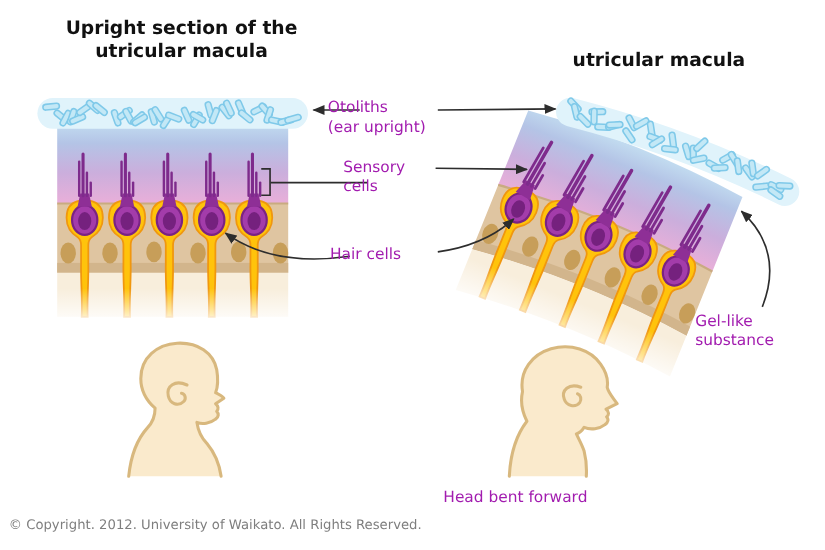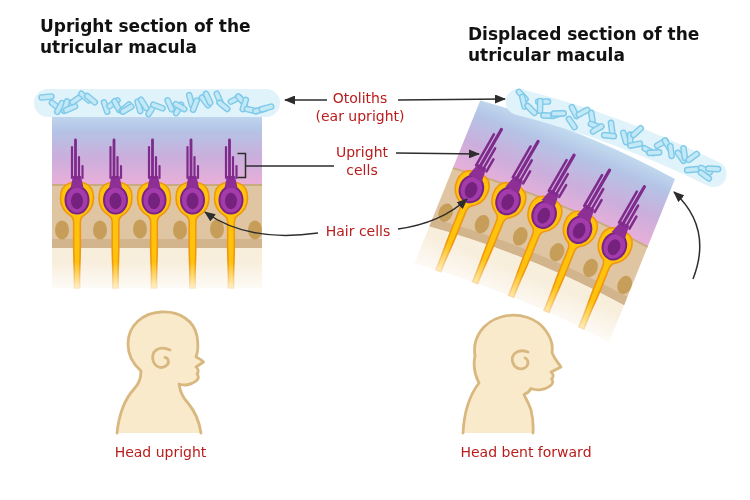--- a/index.html
+++ b/index.html
@@ -1,20 +1,20 @@
 <!DOCTYPE html>
 <html style="--otolith: #C3E8F6; --otolith-outline: #7FC9E9; --otolith-backdrop: #E0F3FB; --gel-top: #C2DCF0; --gel-mid1: #B4C4E6; --gel-mid2: #CBAEDC; --gel-bottom: #E9AFD9; --tissue: #DFC5A1; --tissue-dark: #D2B58C; --tissue-edge: #C9AB80; --tissue-nucleus: #C79E59; --basal: #F8EEDC; --support-cell: #FFC30B; --support-outline: #F0970F; --hair-cell: #A33CAA; --hair-cell-outline: #7A2384; --hair-cell-dark: #75217E; --hair: #7E2B8C; --hair-neck: #8E2F96; --skin: #FAEACC; --skin-outline: #D8B87E; --arrow: #2d2d2d; --footer-text: #7e7e7e;"><head>
 <meta charset="utf-8">
 <style>
   html,body{margin:0;padding:0;background:#fff;}
   .stage{position:relative;width:750px;height:500px;background:#fff;overflow:hidden;
          font-family:"DejaVu Sans","Liberation Sans",sans-serif;}
   .stage svg{position:absolute;left:0;top:0;}
-  .title{position:absolute;text-align:left;font-size:17px;font-weight:bold;color:#111;line-height:21px;}
-  .lbl{position:absolute;text-align:center;font-size:14px;color:#b91c1c;line-height:18px;}
+  .title{position:absolute;text-align:center;font-size:17px;font-weight:bold;color:#111;line-height:21px;}
+  .lbl{position:absolute;font-size:14px;color:#a21caf;line-height:18px;}
   .footer{position:absolute;left:8px;top:470px;font-size:12px;color:var(--footer-text,#7e7e7e);}
   
   .rod{fill:var(--otolith,#C3E8F6);stroke:var(--otolith-outline,#7FC9E9);stroke-width:1.4;}
   .rod-backdrop{fill:none;stroke:var(--otolith-backdrop,#E0F3FB);stroke-linecap:round;}
   .tan{fill:var(--tissue,#DFC5A1);}
   .tan-strip{fill:var(--tissue-dark,#D2B58C);}
   .tan-line{fill:none;stroke:var(--tissue-edge,#C9AB80);stroke-width:2;}
   .t-nuc{fill:var(--tissue-nucleus,#C79E59);}
   .cream{fill:var(--basal,#F8EEDC);}
   .support{fill:var(--support-cell,#FFC30B);stroke:var(--support-outline,#F0970F);stroke-width:1.6;}
@@ -236,30 +236,34 @@
       C 526 399 529 404 531 410 C 533 418 533.5 425 533 433"></path>
     <path class="head-line" d="M 528 352 C 517 348 510 355 513 363 C 515 369 523 371 527 366 C 529 363 528 359 525 358"></path>
   </g>
 </svg>
 
   <div class="title" style="left:40px;top:16px;width:250px">
     <span>Upright section of the</span><br>
     <span>utricular macula</span>
   </div>
   <div class="title" style="left:468px;top:24px;width:262px">
-    <span>Displaced section of the</span><br>
+    <br>
     <span>utricular macula</span>
   </div>
 
   <div class="lbl" style="left:298px;top:89px;width:124px">
     <span>Otoliths</span><br>
     <span>(ear upright)</span>
   </div>
   <div class="lbl" style="left:312px;top:143px;width:100px">
-    <span>Upright</span><br>
+    <span>Sensory</span><br>
     <span>cells</span>
   </div>
   <div class="lbl" style="left:300px;top:222px;width:116px">Hair cells</div>
-
-  <div class="lbl" style="left:88px;top:443px;width:145px">Head upright</div>
-  <div class="lbl" style="left:441px;top:443px;width:170px">Head bent forward</div>
-
+  <div class="lbl" style="left:632px;top:283px;width:114px">
+    <span>Gel-like</span><br>
+    <span>substance</span>
+  </div>
+
+  <div class="lbl" style="left:403px;top:443px;width:170px">Head bent forward</div>
+
+  <div class="footer">© Copyright. 2012. University of Waikato. All Rights Reserved.</div>
 </div>
 
 </body></html>

